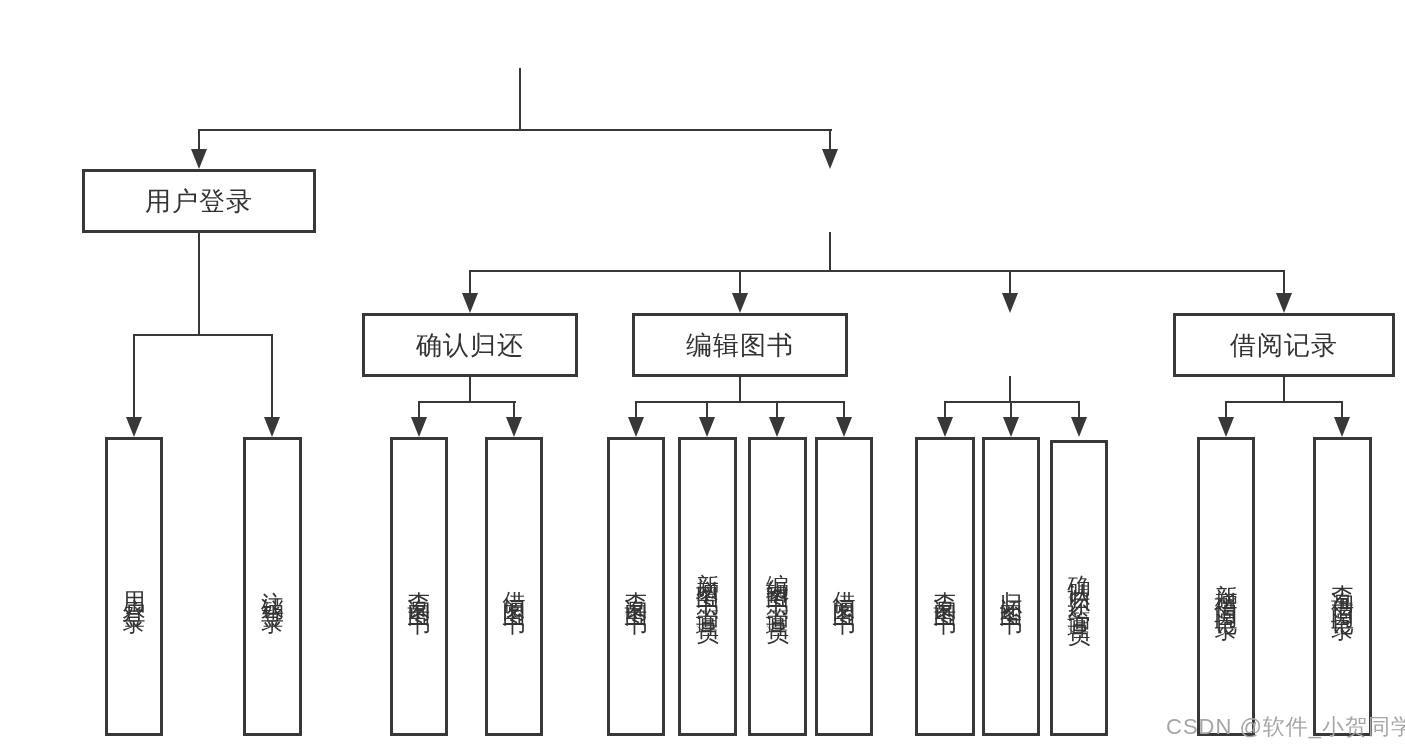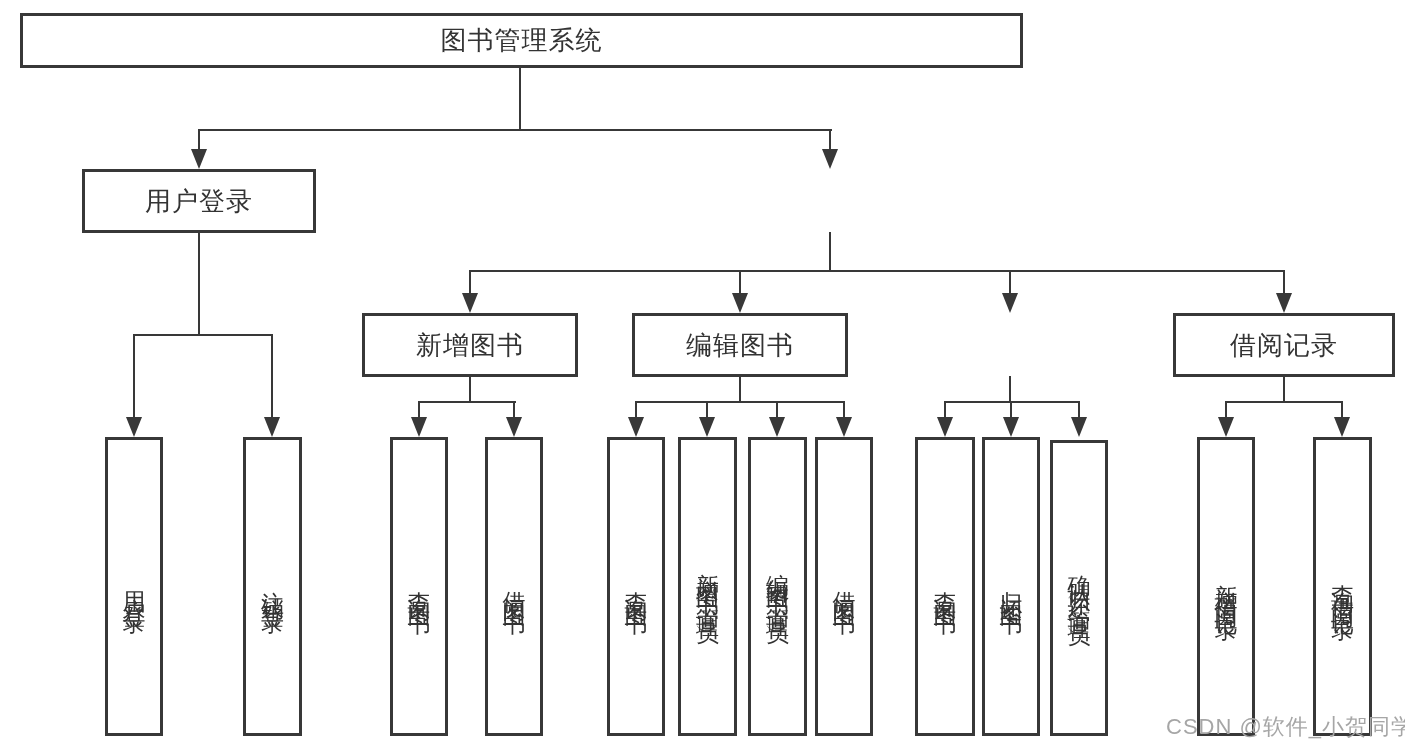--- a/index.html
+++ b/index.html
@@ -25,21 +25,20 @@
   .watermark{
     position:absolute;left:1166px;top:712px;z-index:5;
     font-size:22px;color:#a6a6a6;letter-spacing:1px;white-space:nowrap;
   }
 </style>
 </head>
 <body>
 
 <div class="canvas">
 
-  <div class="node hnode" style="left:20px;top:13px;width:1003px;height:55px;">图书管理系统</div>
 
   <div class="vline" style="left:519px;top:68px;width:2px;height:62px;"></div>
   <div class="hline" style="left:198px;top:129px;width:634px;height:2px;"></div>
   <div class="vline" style="left:198px;top:129px;width:2px;height:24px;"></div>
   <div class="arrow" style="left:191px;top:149px;"></div>
   <div class="vline" style="left:829px;top:129px;width:2px;height:24px;"></div>
   <div class="arrow" style="left:822px;top:149px;"></div>
 
   <div class="node hnode" style="left:82px;top:169px;width:234px;height:64px;">用户登录</div>
 
@@ -54,21 +53,21 @@
   <div class="hline" style="left:469px;top:270px;width:816px;height:2px;"></div>
   <div class="vline" style="left:469px;top:270px;width:2px;height:25px;"></div>
   <div class="arrow" style="left:462px;top:293px;"></div>
   <div class="vline" style="left:739px;top:270px;width:2px;height:25px;"></div>
   <div class="arrow" style="left:732px;top:293px;"></div>
   <div class="vline" style="left:1009px;top:270px;width:2px;height:25px;"></div>
   <div class="arrow" style="left:1002px;top:293px;"></div>
   <div class="vline" style="left:1283px;top:270px;width:2px;height:25px;"></div>
   <div class="arrow" style="left:1276px;top:293px;"></div>
 
-  <div class="node hnode" style="left:362px;top:313px;width:216px;height:64px;">新增图书</div>
+  <div class="node hnode" style="left:362px;top:313px;width:216px;height:64px;">确认归还</div>
   <div class="node hnode" style="left:632px;top:313px;width:216px;height:64px;">编辑图书</div>
   <div class="node hnode" style="left:1173px;top:313px;width:222px;height:64px;">借阅记录</div>
 
   <div class="vline" style="left:469px;top:376px;width:2px;height:27px;"></div>
   <div class="hline" style="left:418px;top:401px;width:98px;height:2px;"></div>
   <div class="vline" style="left:418px;top:401px;width:2px;height:18px;"></div>
   <div class="arrow" style="left:411px;top:417px;"></div>
   <div class="vline" style="left:513px;top:401px;width:2px;height:18px;"></div>
   <div class="arrow" style="left:506px;top:417px;"></div>
 

